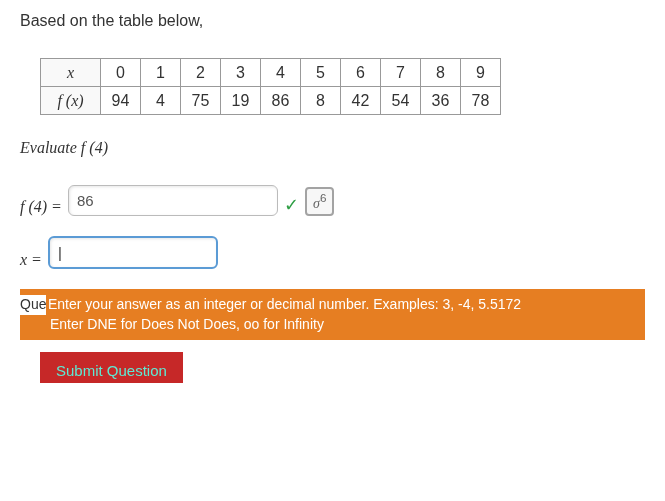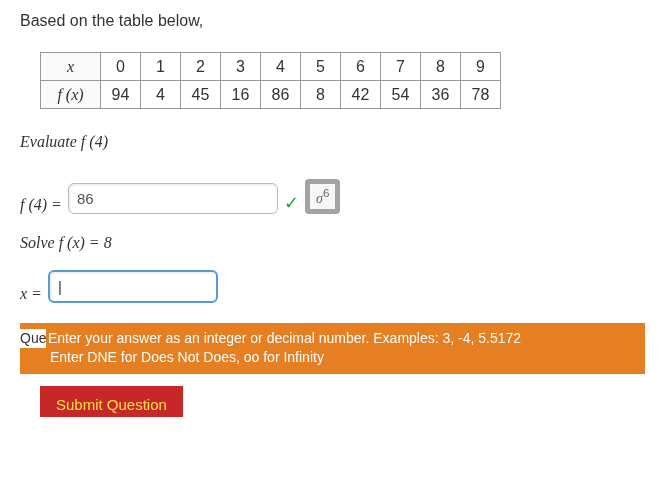--- a/index.html
+++ b/index.html
@@ -7,21 +7,21 @@
       margin: 0;
       padding: 12px 20px;
       font-family: Arial, Helvetica, sans-serif;
       font-size: 16px;
       color: #333;
       background: #fff;
       width: 665px;
       height: 501px;
       overflow: hidden;
     }
-    .prompt { margin-bottom: 22px; }
+    .prompt { margin-bottom: 28px; }
     table.data-table {
       border-collapse: collapse;
       margin-left: 20px;
       margin-bottom: 24px;
     }
     table.data-table td {
       border: 1px solid #999;
       text-align: center;
       padding: 4px 8px;
       min-width: 40px;
@@ -43,21 +43,21 @@
       font-size: 15px;
       color: #555;
       box-shadow: inset 1px 1px 3px rgba(0,0,0,0.1);
     }
     .answer-input.focused {
       border: 2px solid #5b9bd5;
       width: 170px;
     }
     .check-mark { color: #2e9e44; font-size: 18px; }
     .sigma-box {
-      border: 5px solid #a3a3a3;
+      border: 2px solid #a3a3a3;
       border-radius: 4px;
       padding: 2px 6px;
       font-size: 14px;
       color: #666;
       background: #f7f7f7;
     }
     .hint-box {
       background: #e67e22;
       color: #fff;
       padding: 6px 8px;
@@ -65,21 +65,21 @@
       line-height: 1.4;
       margin-top: 2px;
       margin-bottom: 12px;
     }
     .question-overlap {
       position: relative;
       color: #333;
     }
     .submit-btn {
       background: #c62828;
-      color: #fde047;
+      color: #5eead4;
       border: none;
       padding: 10px 16px 4px 16px;
       font-size: 15px;
       cursor: pointer;
       margin-left: 20px;
     }
     .eq-label { display: inline-flex; align-items: center; gap: 4px; }
     .cursor-bar { color: #333; }
   </style>
 </head>
@@ -101,22 +101,22 @@
     <td>5</td>
     <td>6</td>
     <td>7</td>
     <td>8</td>
     <td>9</td>
   </tr>
   <tr>
     <td class="rowhead"><span class="fn">f (x)</span></td>
     <td>94</td>
     <td>4</td>
-    <td>45</td>
-    <td>16</td>
+    <td>75</td>
+    <td>19</td>
     <td>86</td>
     <td>8</td>
     <td>42</td>
     <td>54</td>
     <td>36</td>
     <td>78</td>
   </tr>
 </tbody>
   </table>
 
@@ -128,23 +128,20 @@
     <span class="eq-label fn">f (4) =</span>
     <input class="answer-input" value="86" style="">
     <span class="check-mark">✓</span>
     <span class="sigma-box">
       <span class="fn">σ</span><sup>6</sup>
     </span>
   </div>
 </div>
 
 <div class="section">
-  <div style="margin-bottom:18px;">
-    <span class="fn">Solve f (x) = 8</span>
-  </div>
   <div class="answer-row">
     <span class="eq-label fn">x =</span>
     <span class="answer-input focused"><span class="cursor-bar">|</span></span>
   </div>
 </div>
 
 <div class="question-overlap">
   <div class="hint-box">
     <span style="position:absolute; left:0; color:#333; background:#fff; padding-right:0;">Que</span>
     <span style="margin-left:20px;">Enter your answer as an integer or decimal number. Examples: 3, -4, 5.5172</span><br>

